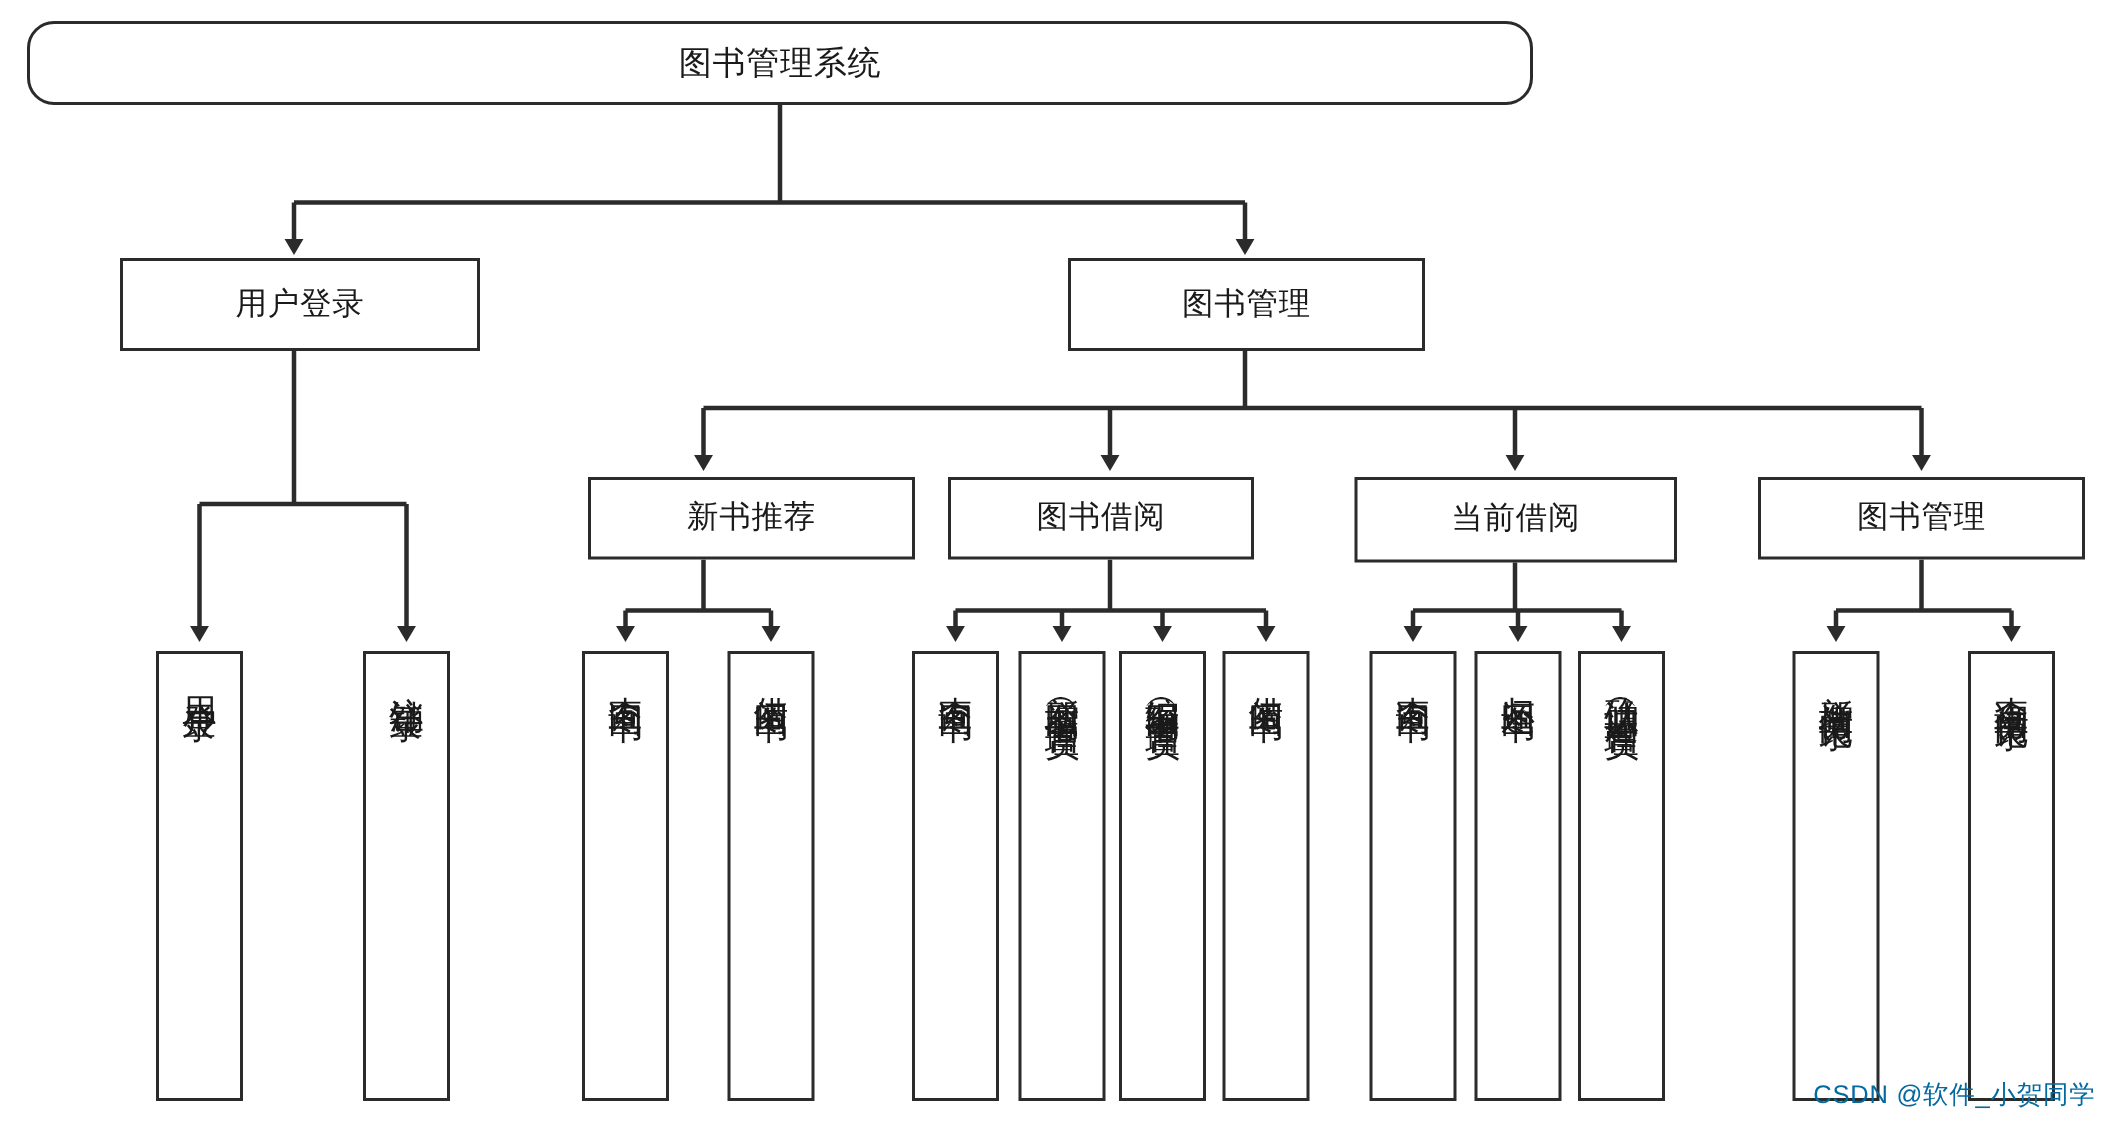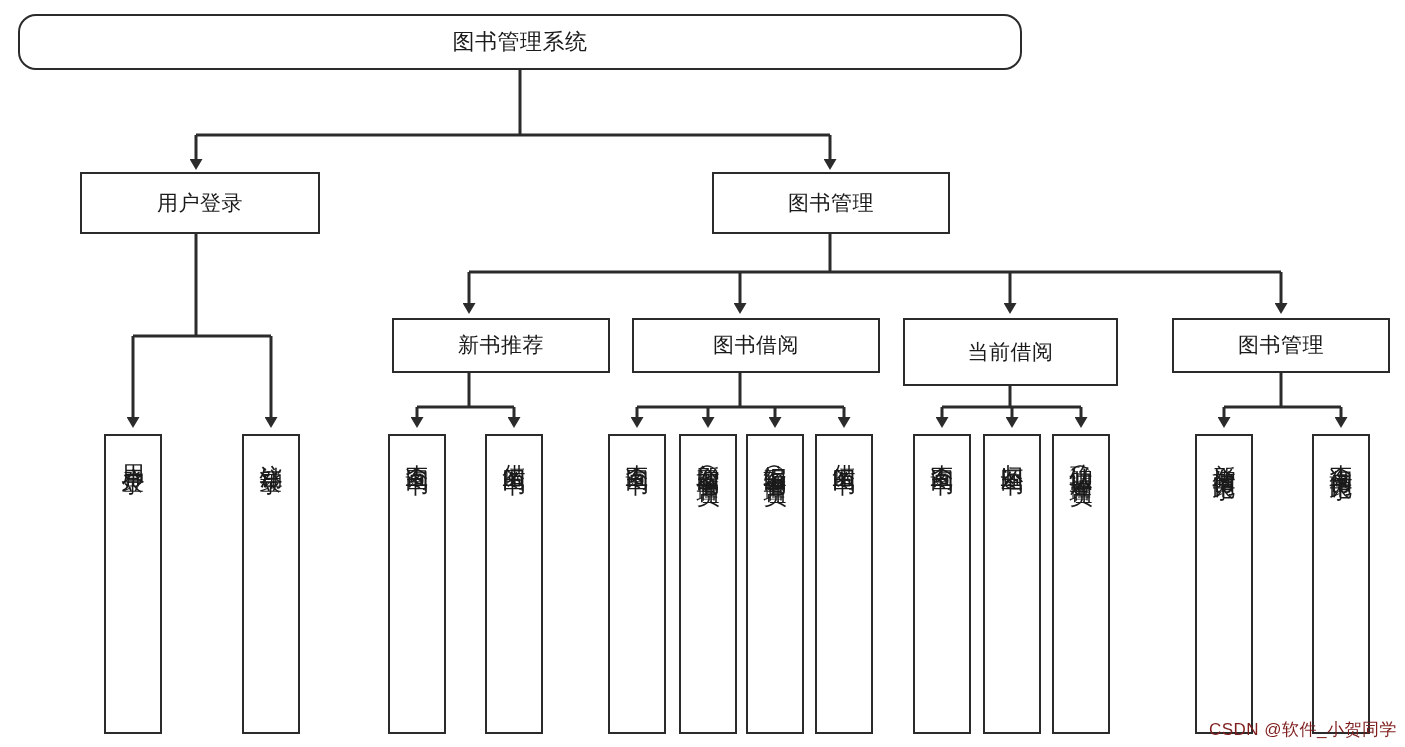--- a/index.html
+++ b/index.html
@@ -62,21 +62,21 @@
     font-size: 23px;
     line-height: 1.18;
     letter-spacing: 3px;
     white-space: nowrap;
   }
   .watermark {
     position: absolute;
     right: 8px;
     bottom: 6px;
     font-size: 17px;
-    color: #7f1d1d;
+    color: #0369a1;
     letter-spacing: 0.5px;
     z-index: 3;
     white-space: nowrap;
   }
 </style>
 </head>
 <body>
 
 <div id="canvas">
 
@@ -139,24 +139,24 @@
   <div class="node h-node" style="left:80px; top:172px; width:240px; height:62px;">
     <span class="lbl">用户登录</span>
   </div>
   <div class="node h-node" style="left:712px; top:172px; width:238px; height:62px;">
     <span class="lbl">图书管理</span>
   </div>
 
   <div class="node h-node" style="left:360px; top:318px; width:218px; height:55px;margin-left:32px;">
     <span class="lbl">新书推荐</span>
   </div>
-  <div class="node h-node" style="left:632px; top:318px; width:248px; height:55px;">
+  <div class="node h-node" style="left:632px; top:318px; width:204px; height:55px;">
     <span class="lbl">图书借阅</span>
   </div>
-  <div class="node h-node" style="left:903px; top:318px; width:215px; height:68px;">
+  <div class="node h-node" style="left:903px; top:318px; width:215px; height:57px;">
     <span class="lbl">当前借阅</span>
   </div>
   <div class="node h-node" style="left:1172px; top:318px; width:218px; height:55px;">
     <span class="lbl">图书管理</span>
   </div>
 
   <div class="node v-node" style="left:104px; top:434px; width:58px; height:300px;">
     <span class="lbl">用户登录</span>
   </div>
   <div class="node v-node" style="left:242px; top:434px; width:58px; height:300px;">

